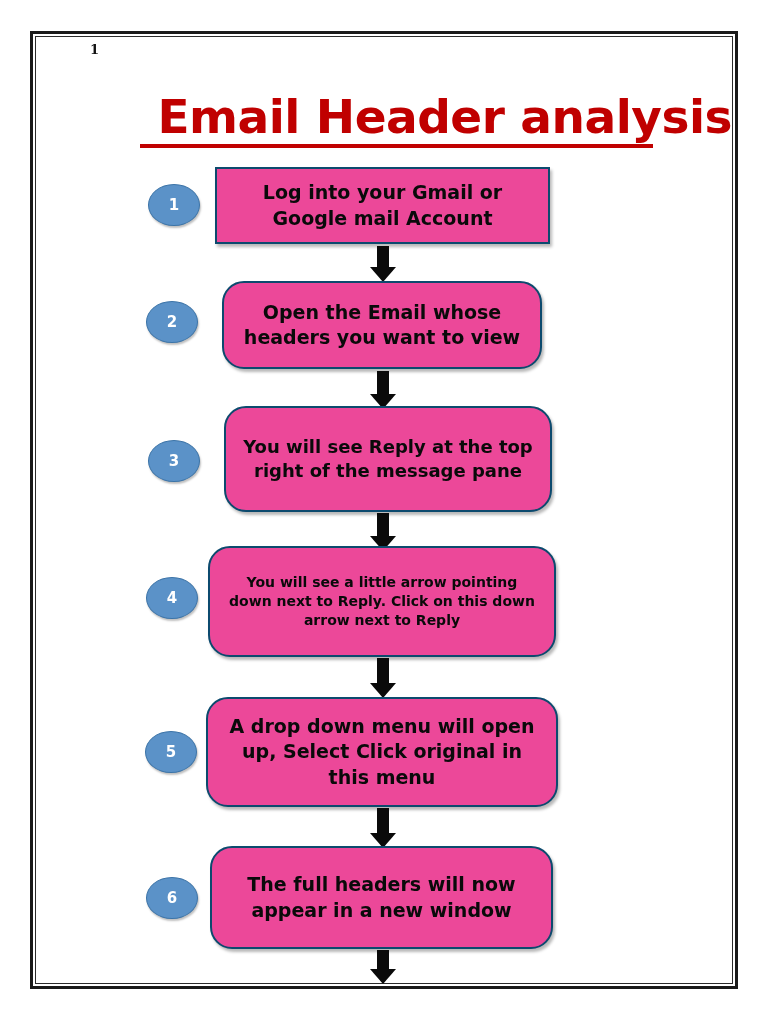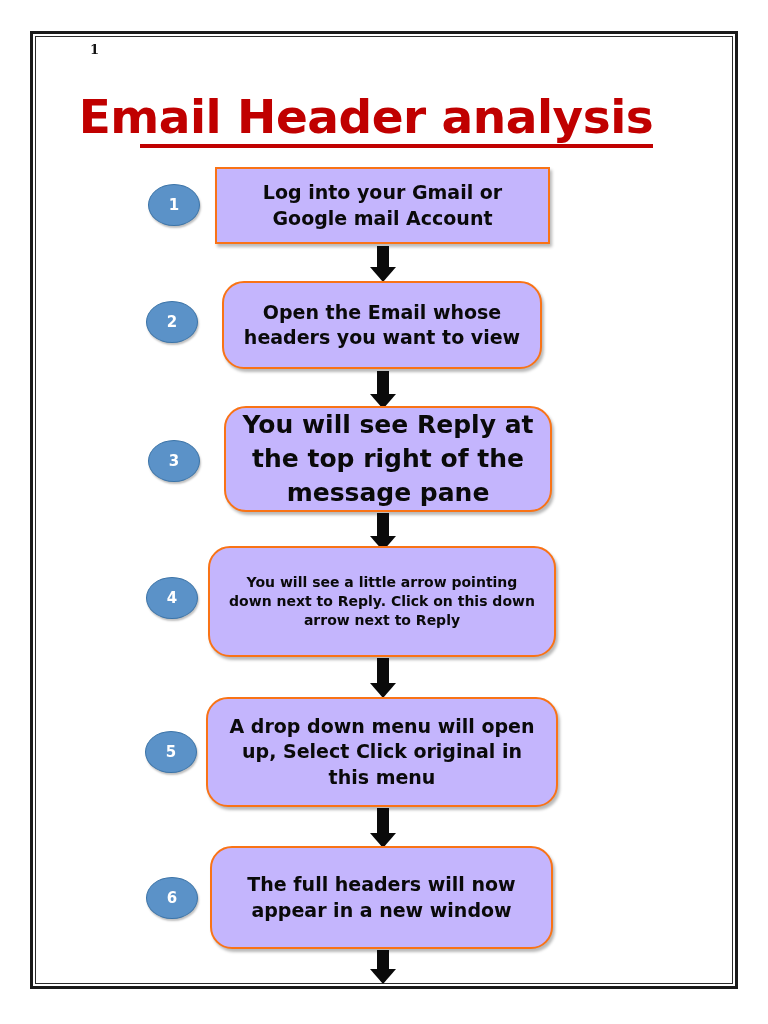--- a/index.html
+++ b/index.html
@@ -51,21 +51,21 @@
     color: #111111;
     line-height: 1;
   }
 
   
   #title {
     position: absolute;
     left: 0;
     top: 92px;
     width: 732px;
-    text-align: center;
+    text-align: right;
     color: #C00000;
     font-size: 47px;
     font-weight: bold;
     letter-spacing: -0.5px;
     line-height: 1.05;
     white-space: nowrap;
   }
   #title-underline {
     position: absolute;
     left: 140px;
@@ -86,22 +86,22 @@
     font-size: 15px;
     font-weight: bold;
     display: flex;
     align-items: center;
     justify-content: center;
     box-shadow: 1px 2px 2px rgba(0,0,0,0.25);
   }
 
   .box {
     position: absolute;
-    background: #c4b5fd;
-    border: 2px solid #f97316;
+    background: #ec4899;
+    border: 2px solid #0c4a6e;
     display: flex;
     align-items: center;
     justify-content: center;
     text-align: center;
     color: #0a0a0a;
     font-weight: bold;
     padding: 4px 16px;
     box-shadow: 2px 3px 3px rgba(0,0,0,0.28);
   }
   .box.rounded { border-radius: 22px; }
@@ -162,21 +162,21 @@
     <span class="box-text">Open the Email whose headers you want to view</span>
   </div>
   <div class="arrow" style="left:370px; top:371px; height:38px;">
     <div class="shaft" style="height:24px;"></div>
     <div class="head" style="top:23px;"></div>
   </div>
 
   <div class="bullet" style="left:148px; top:440px;">
     <span>3</span>
   </div>
-  <div class="box rounded" style="left:224px; top:406px; width:328px; height:106px; font-size:25px; line-height:1.35;">
+  <div class="box rounded" style="left:224px; top:406px; width:328px; height:106px; font-size:18px; line-height:1.35;">
     <span class="box-text">You will see Reply at the top right of the message pane</span>
   </div>
   <div class="arrow" style="left:370px; top:513px; height:38px;">
     <div class="shaft" style="height:24px;"></div>
     <div class="head" style="top:23px;"></div>
   </div>
 
   <div class="bullet" style="left:146px; top:577px;">
     <span>4</span>
   </div>

